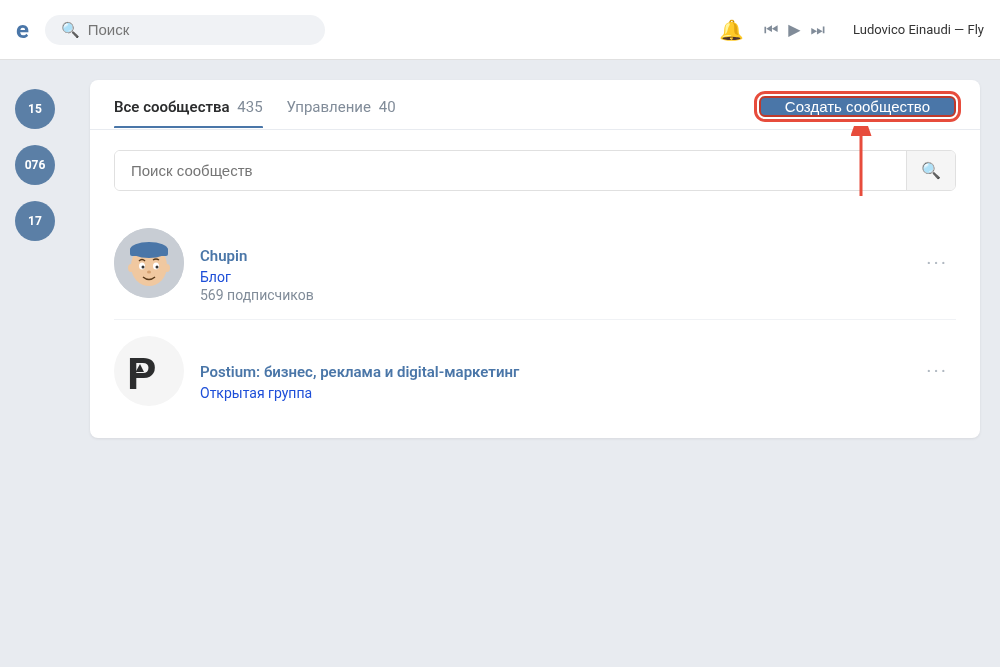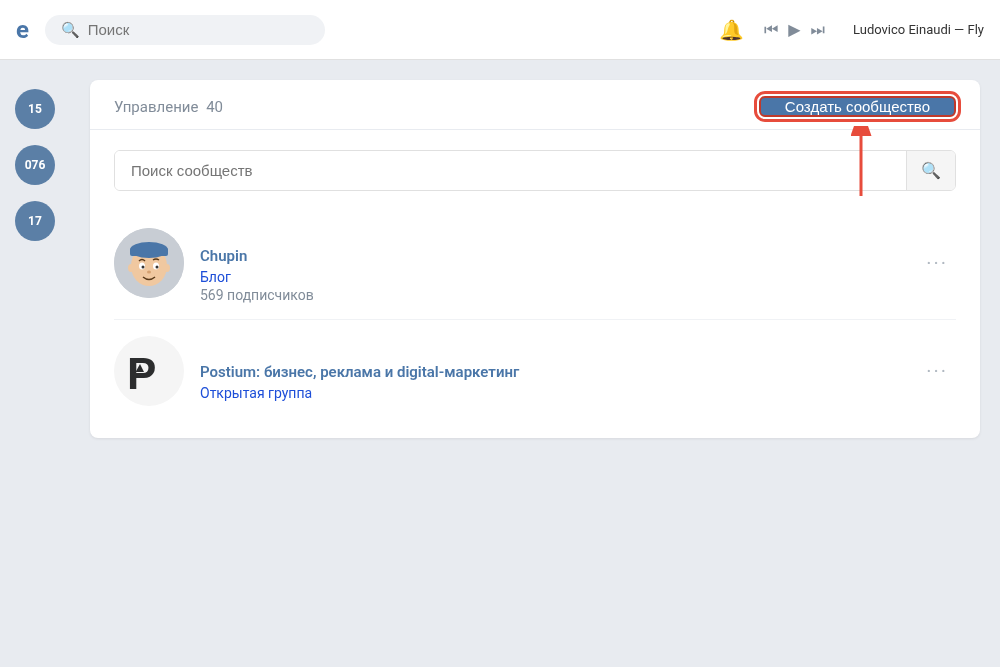--- a/index.html
+++ b/index.html
@@ -288,20 +288,24 @@
   </div>
   <div class="sidebar-badge">
     <span>17</span>
   </div>
 </div>
 
 <div class="main-content">
   <div class="card">
 
     <div class="tabs-header">
+      <div class="tab-item active">
+        <span>Все сообщества</span>
+        <span class="tab-count">435</span>
+      </div>
       <div class="tab-item">
         <span>Управление</span>
         <span class="tab-count">40</span>
       </div>
       <div class="create-btn-wrapper">
         <button class="create-btn">Создать сообщество</button>
         
         <svg width="70" height="75" viewBox="0 0 70 75" style="position:absolute; bottom:-72px; right:60px; pointer-events:none;">
           <defs>
             <marker id="arrowhead" markerWidth="10" markerHeight="7" refX="0" refY="3.5" orient="auto">

